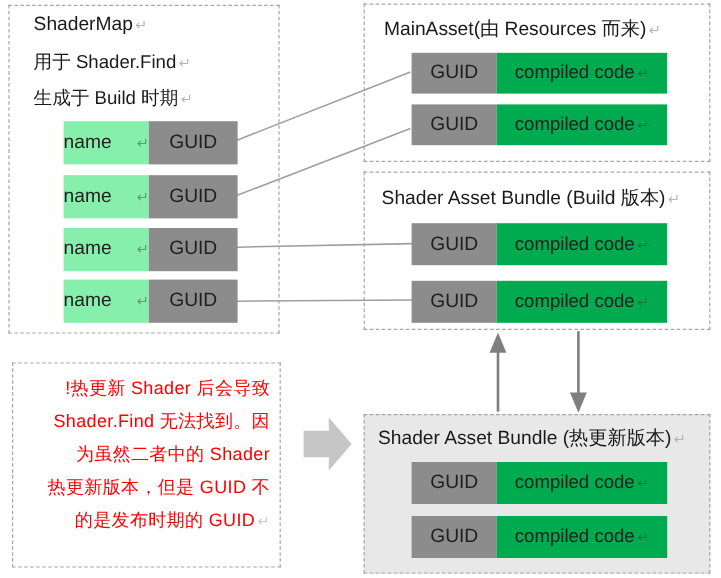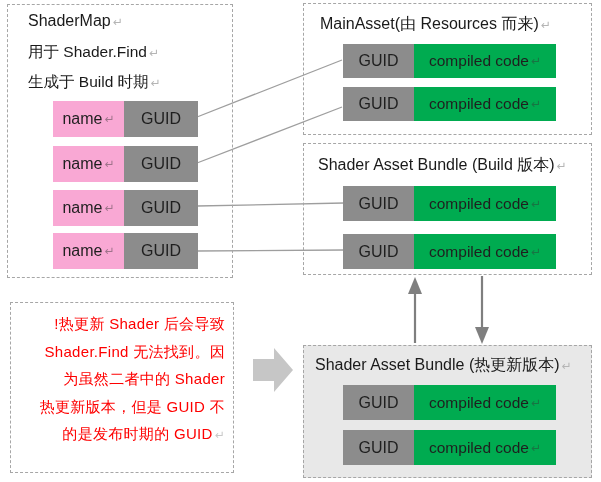--- a/index.html
+++ b/index.html
@@ -6,21 +6,21 @@
   body{font-family:"Liberation Sans","DejaVu Sans",sans-serif;color:#1a1a1a;}
   .canvas{position:relative;width:601px;height:482px;background:#ffffff;overflow:hidden;}
   .overlay{position:absolute;left:0;top:0;z-index:1;}
   .box{position:absolute;border:1.5px dashed #a6a6a6;box-sizing:border-box;z-index:2;background:transparent;}
   .box.filled{background:#e8e8e8;padding-left:42px;}
   .note-box{border:1.5px dashed #a6a6a6;text-align:right;}
   .titleline{position:absolute;font-size:16px;white-space:nowrap;color:#1a1a1a;}
   .sub{font-size:15.5px;}
   .row{position:absolute;display:flex;}
   .cell{display:flex;align-items:center;justify-content:center;font-size:16px;color:#1f1f1f;box-sizing:border-box;}
-  .cell-orange{background:#f9a8d4;}
+  .cell-orange{background:#86efac;justify-content:space-between;}
   .cell-gray{background:#8c8c8c;}
   .cell-green{background:#00ab50;font-size:15.5px;}
   .ret{color:#b5b5b5;font-size:12px;margin-left:2px;line-height:1;}
   .cell .ret{color:rgba(50,50,50,0.45);}
   .note-text{position:absolute;left:11px;top:7px;right:8px;color:#fe0000;font-size:15px;line-height:27.5px;letter-spacing:0.3px;}
   .note-text .ret{color:#c9c9c9;}
 </style>
 </head>
 <body>
 

